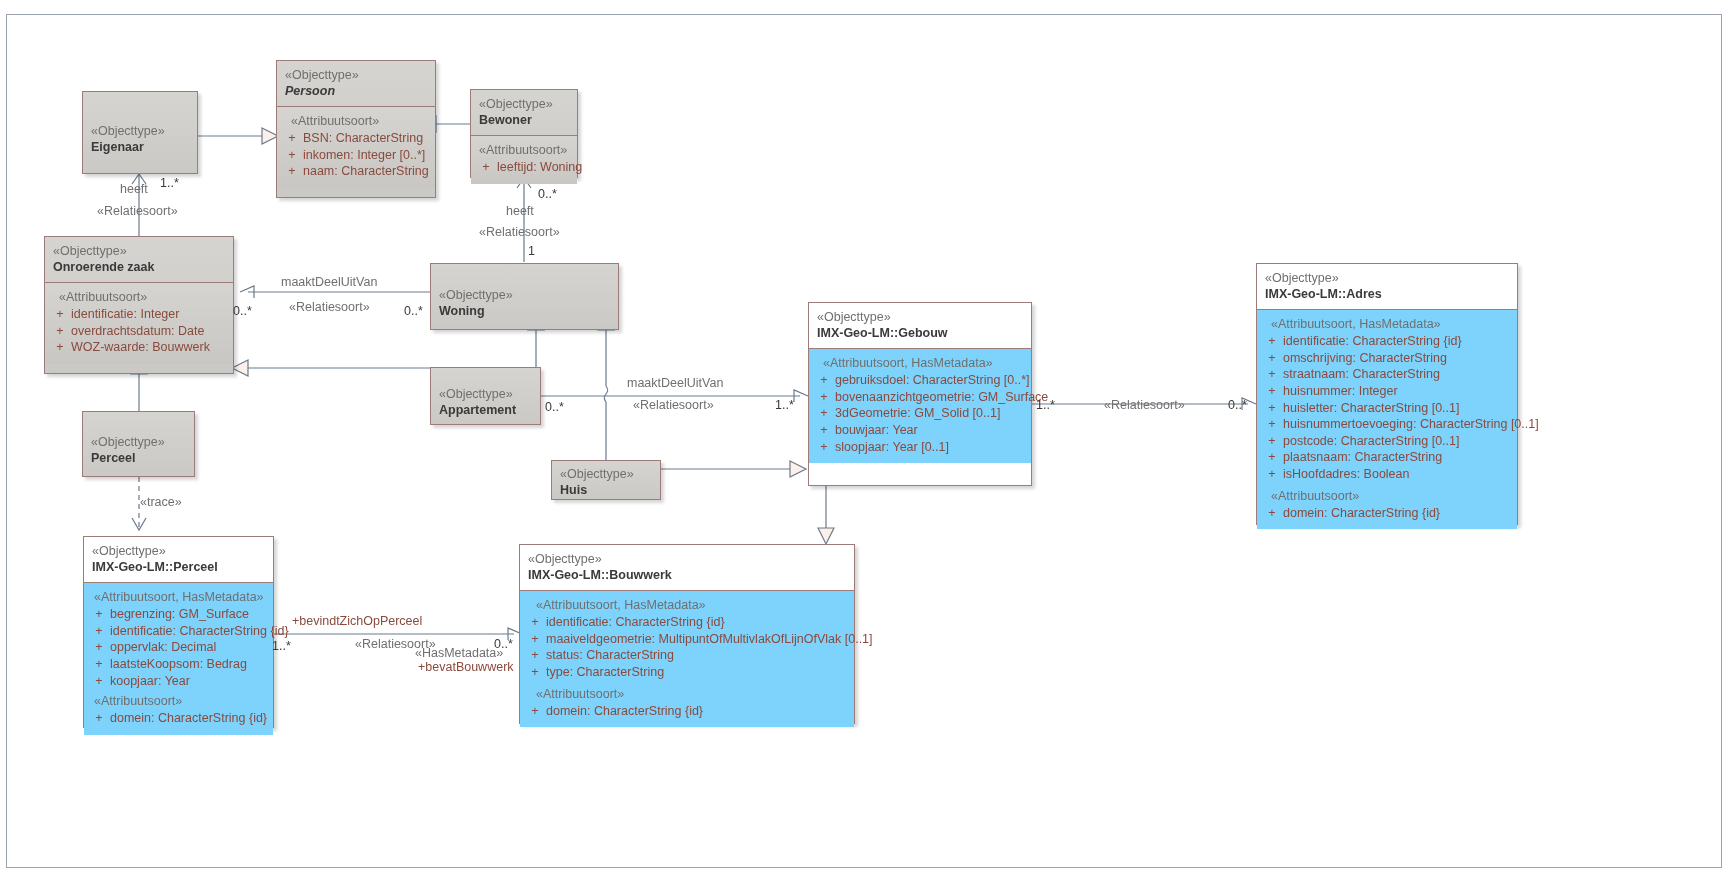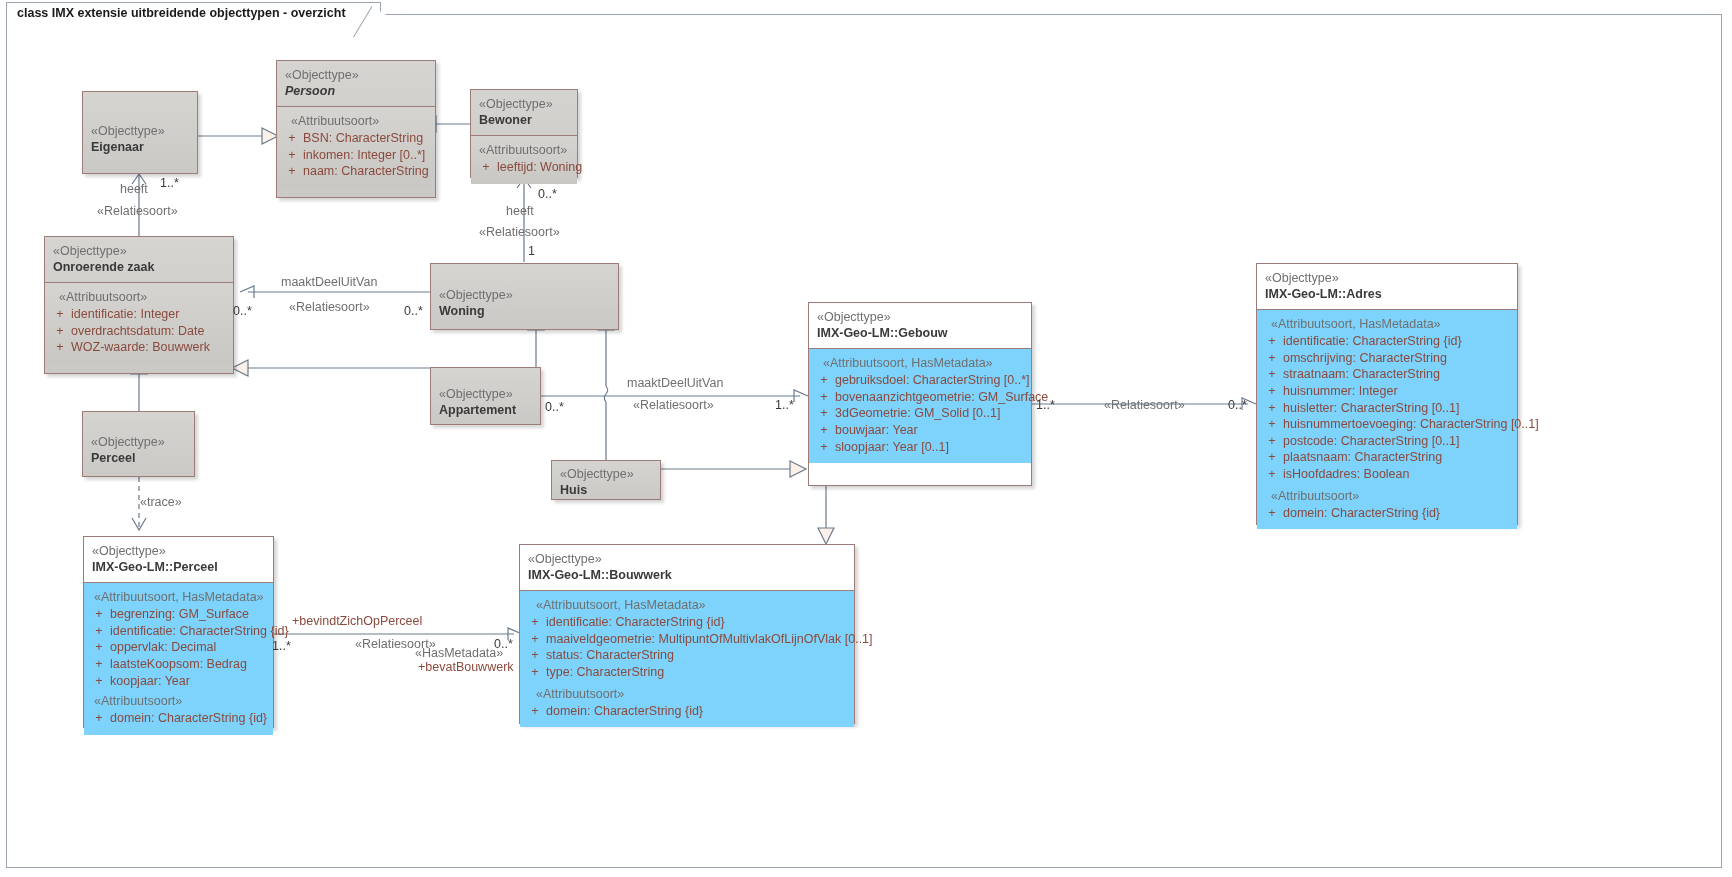--- a/index.html
+++ b/index.html
@@ -47,24 +47,20 @@
   .lbl{position:absolute;font-size:12.5px;color:#6f6f6f;white-space:nowrap;}
   .lbl.role{color:#8a4a3d;}
   .lbl.mult{color:#3a3a3a;font-size:12.5px;}
 </style>
 </head>
 <body>
 
 <div id="canvas">
 
   <div class="frame"></div>
-  <div class="frame-tab">
-    <span>class IMX extensie uitbreidende objecttypen - overzicht</span>
-    <span class="cut"></span>
-  </div>
 
   <svg class="links">
 
     <line x1="198" y1="136" x2="262" y2="136"></line>
     <polygon class="tri" points="262,128 278,136 262,144"></polygon>
 
     <line x1="470" y1="124" x2="436" y2="124"></line>
     <polygon class="tri" points="436,116 420,124 436,132"></polygon>
 
     <line x1="139" y1="174" x2="139" y2="238"></line>

